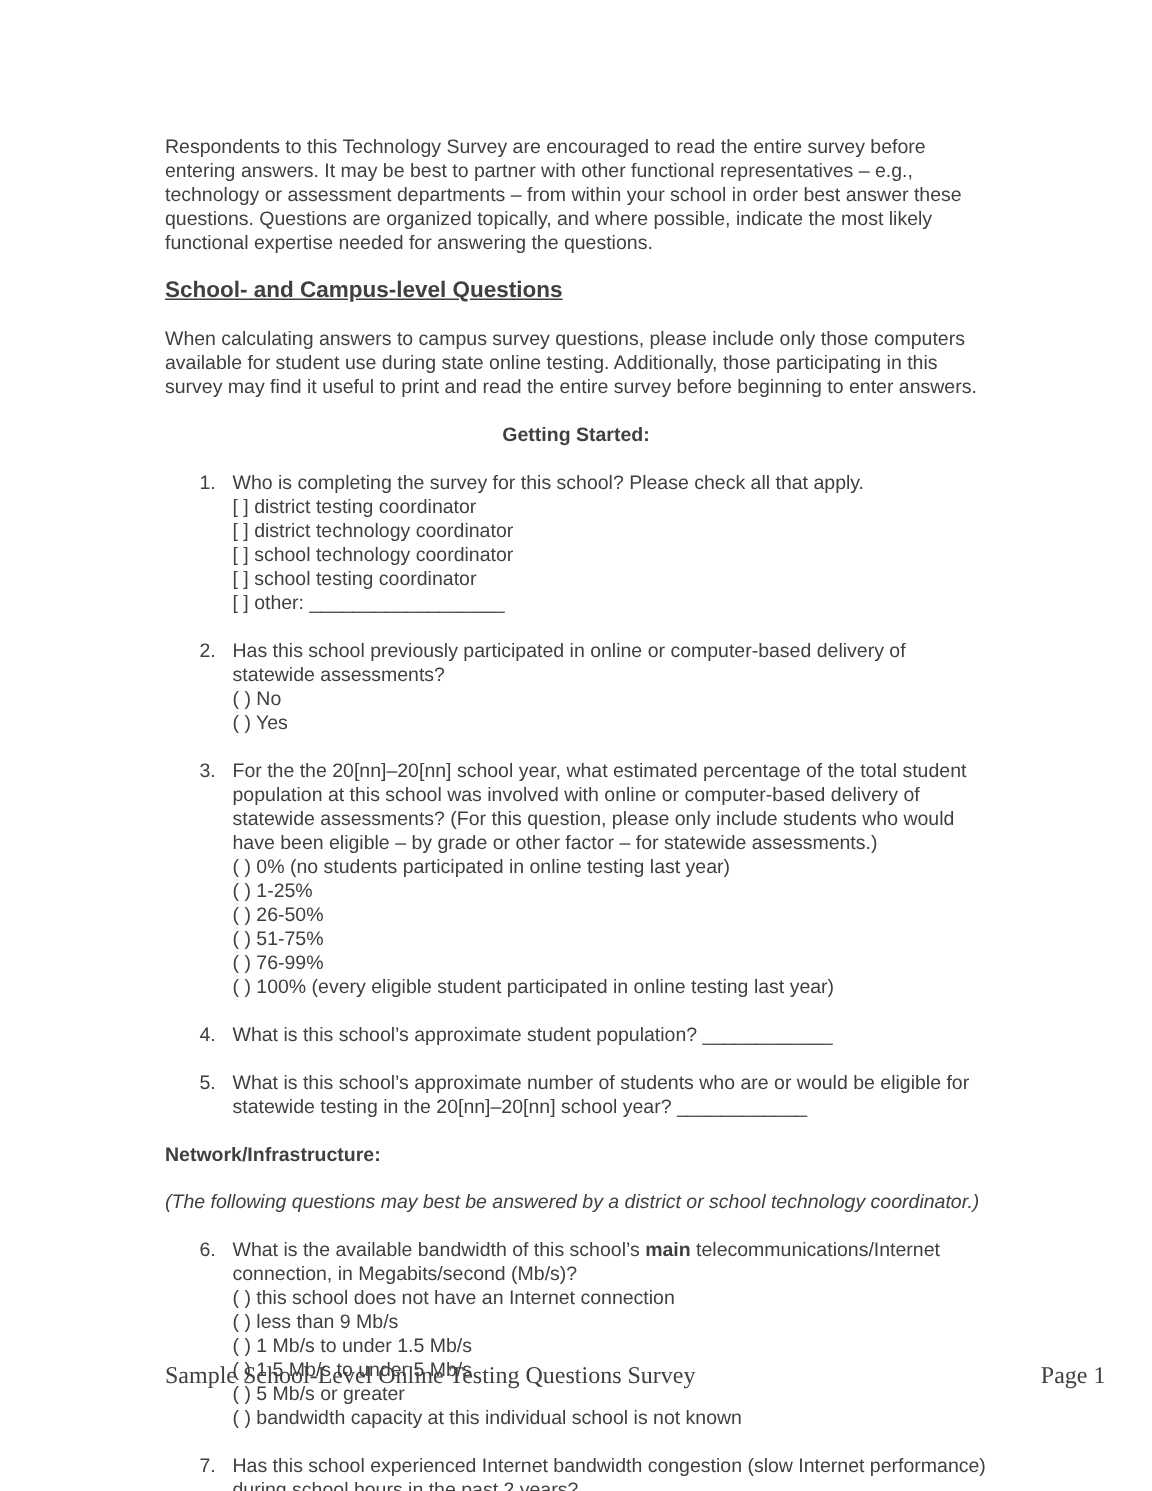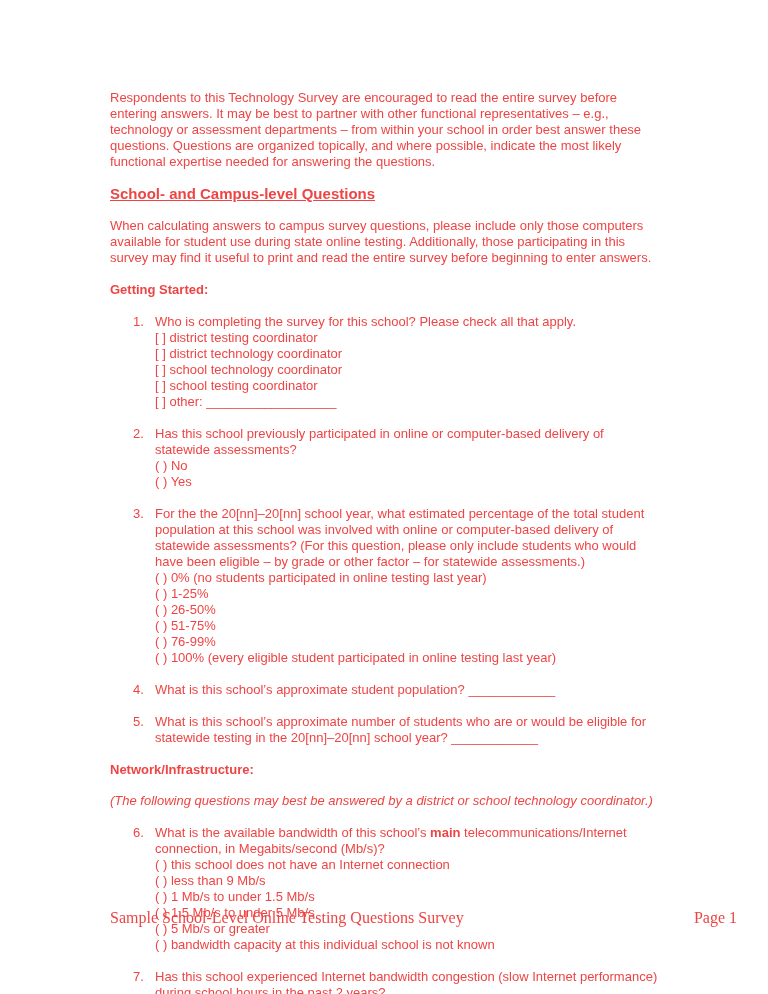--- a/index.html
+++ b/index.html
@@ -9,41 +9,42 @@
   }
   .page {
     position: relative;
     width: 768px;
     height: 994px;
     background: #ffffff;
     box-sizing: border-box;
     font-family: "Liberation Sans", sans-serif;
     font-size: 13px;
     line-height: 16px;
-    color: #ef4444;
+    color: #404040;
     overflow: hidden;
   }
   .content {
     position: absolute;
     top: 90px;
     left: 110px;
     width: 548px;
   }
   .para {
     margin: 0 0 16px 0;
   }
   .heading {
     font-size: 15px;
     font-weight: bold;
     text-decoration: underline;
     margin: 0 0 16px 0;
   }
   .subhead {
     font-weight: bold;
     margin: 0 0 16px 0;
+    text-align: center;
   }
   .net-note {
     font-style: italic;
     margin: 15px 0 16px 0;
   }
   .net-head {
     font-weight: bold;
     margin: 0;
   }
   .question {

